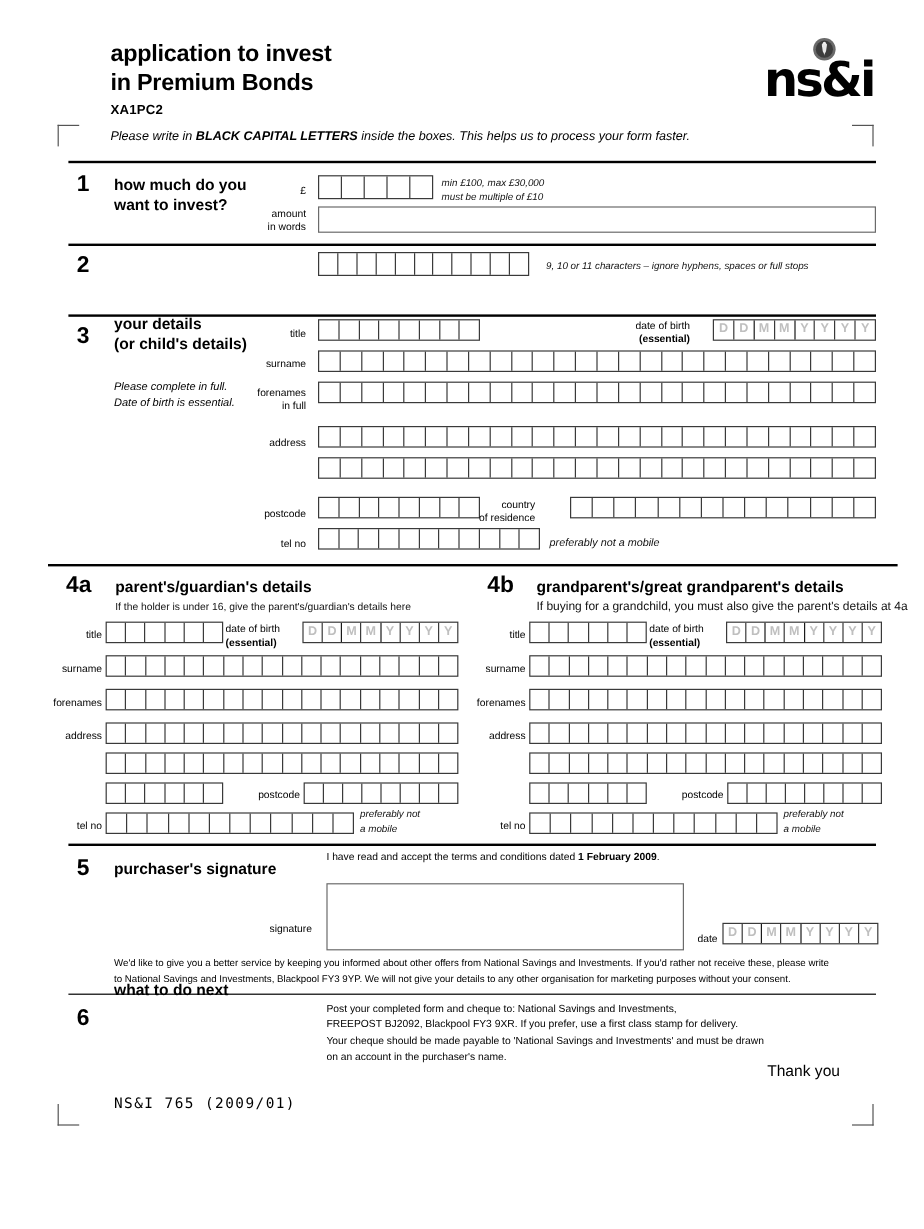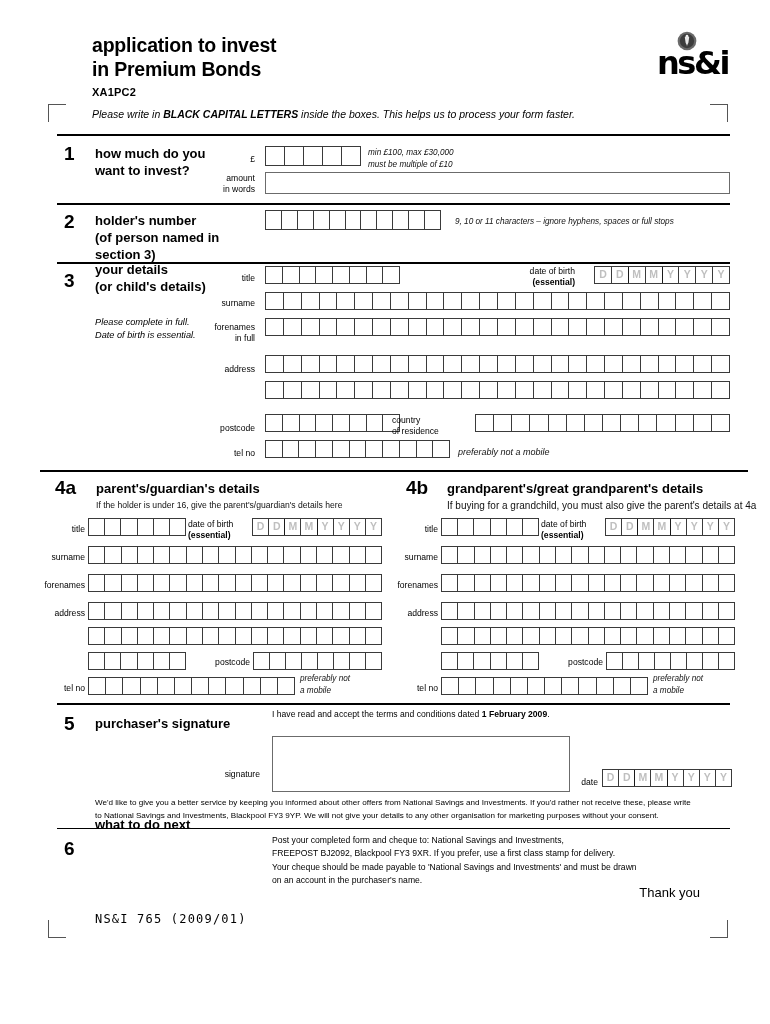--- a/index.html
+++ b/index.html
@@ -22,21 +22,21 @@
   
   .header { position: absolute; left: 92px; top: 34px; }
   .title-main {
     font-size: 19.5px; font-weight: bold; line-height: 1.22;
     letter-spacing: -0.2px;
   }
   .form-code { font-size: 11px; font-weight: bold; margin-top: 4px; letter-spacing: .2px; }
 
   .logo { position: absolute; right: 42px; top: 30px; width: 108px; height: 72px; }
   .logo-seal { position: absolute; right: 30px; top: 0px; width: 22px; height: 22px; }
-  .logo-word { position: absolute; right: 0; top: 17px; font-size: 32px; font-weight: bold;
+  .logo-word { position: absolute; right: 0; top: 17px; font-size: 40px; font-weight: bold;
                letter-spacing: -2.4px; line-height: 1; font-family: "DejaVu Sans", sans-serif; }
 
   .instruct { position: absolute; left: 92px; top: 108px; font-size: 10.5px;
               font-style: italic; }
   .instruct b { font-weight: bold; text-align: center; }
 
   
   .rule { position: absolute; left: 57px; right: 40px; border-top: 2.6px solid #000; }
   .rule.thin { border-top: 1.6px solid #000; }
 
@@ -120,25 +120,20 @@
     <div>must be multiple of £10</div>
   </div>
   <div class="fieldlabel" style="left:190px; top:173px; width:65px">
     <div>amount</div>
     <div>in words</div>
   </div>
   <div class="openbox" style="left:265px; top:172px; width:465px; height:22px"></div>
 
   <div class="rule" style="top:203px"></div>
   <div class="secnum" style="left:64px; top:211px">2</div>
-  <div class="sectitle" style="left:95px; top:212px">
-    <div>holder's number</div>
-    <div>(of person named in</div>
-    <div>section 3)</div>
-  </div>
   <div class="comb" id="s2-holder" style="left:265px; top:210px; width:176px; height:20px">
       <i></i>
       <i></i>
       <i></i>
       <i></i>
       <i></i>
       <i></i>
       <i></i>
       <i></i>
       <i></i>
@@ -309,21 +304,21 @@
   <div class="comb" id="s3-postcode" style="left:265px; top:414px; width:135px">
       <i></i>
       <i></i>
       <i></i>
       <i></i>
       <i></i>
       <i></i>
       <i></i>
       <i></i>
     </div>
-  <div class="fieldlabel" style="left:392px; top:415px; width:80px; text-align:left">
+  <div class="fieldlabel" style="left:366px; top:415px; width:80px; text-align:right">
     <div>country</div>
     <div>of residence</div>
   </div>
   <div class="comb" id="s3-country" style="left:475px; top:414px; width:255px">
       <i></i>
       <i></i>
       <i></i>
       <i></i>
       <i></i>
       <i></i>

